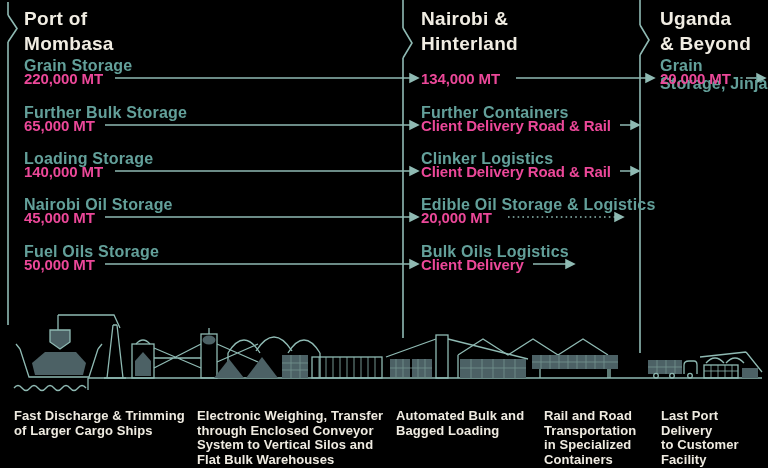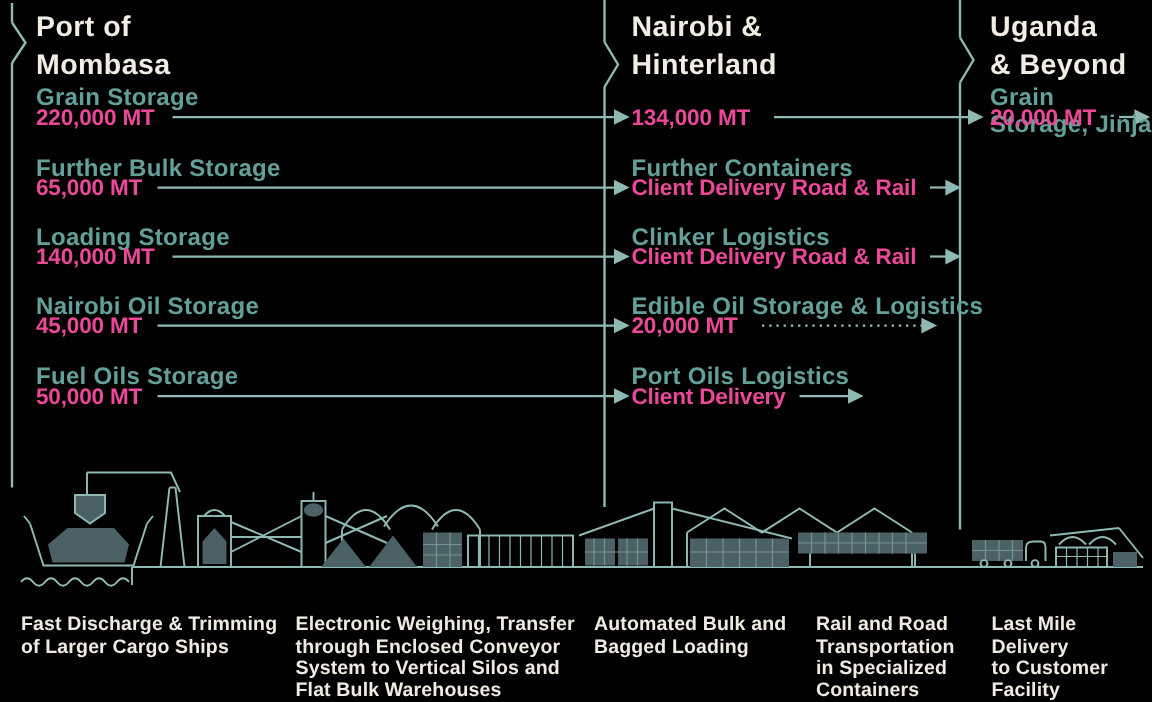--- a/index.html
+++ b/index.html
@@ -160,34 +160,34 @@
   <div class="row-label" style="left:24px;top:243px">Fuel Oils Storage</div>
   <div class="row-value" style="left:24px;top:256px">50,000 MT</div>
 
   <div class="row-value" style="left:421px;top:70px">134,000 MT</div>
   <div class="row-label" style="left:421px;top:104px">Further Containers</div>
   <div class="row-value" style="left:421px;top:117px">Client Delivery Road &amp; Rail</div>
   <div class="row-label" style="left:421px;top:150px">Clinker Logistics</div>
   <div class="row-value" style="left:421px;top:163px">Client Delivery Road &amp; Rail</div>
   <div class="row-label" style="left:421px;top:196px">Edible Oil Storage &amp; Logistics</div>
   <div class="row-value" style="left:421px;top:209px">20,000 MT</div>
-  <div class="row-label" style="left:421px;top:243px">Port Oils Logistics</div>
+  <div class="row-label" style="left:421px;top:243px">Bulk Oils Logistics</div>
   <div class="row-value" style="left:421px;top:256px">Client Delivery</div>
 
   <div class="row-label" style="left:660px;top:57px">Grain Storage, Jinja</div>
   <div class="row-value" style="left:660px;top:70px">20,000 MT</div>
 
   <div class="caption" style="left:14px">Fast Discharge &amp; Trimming
 of Larger Cargo Ships</div>
   <div class="caption" style="left:197px">Electronic Weighing, Transfer
 through Enclosed Conveyor
 System to Vertical Silos and
 Flat Bulk Warehouses</div>
   <div class="caption" style="left:396px">Automated Bulk and
 Bagged Loading</div>
   <div class="caption" style="left:544px">Rail and Road
 Transportation
 in Specialized
 Containers</div>
-  <div class="caption" style="left:661px">Last Mile Delivery
+  <div class="caption" style="left:661px">Last Port Delivery
 to Customer Facility</div>
 
 </div>
 
 </body></html>

